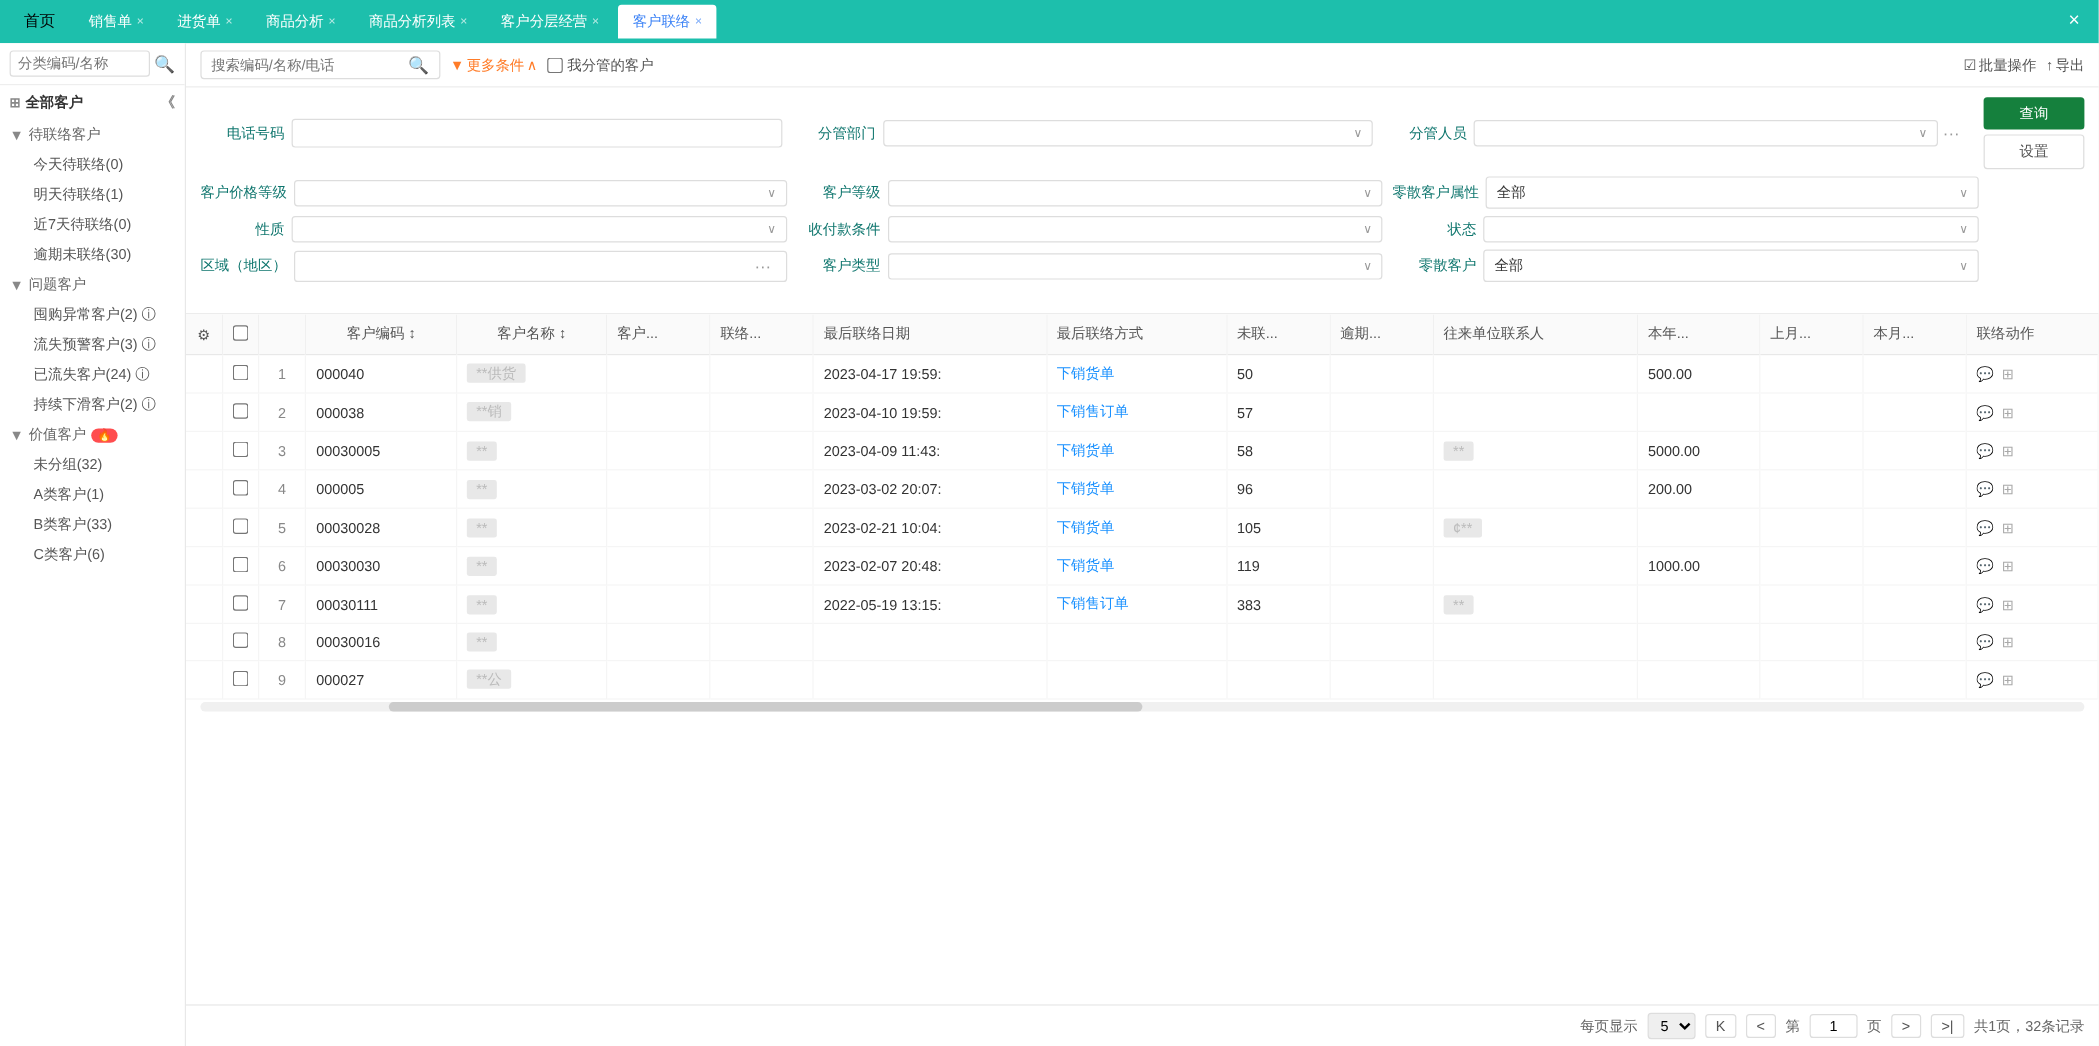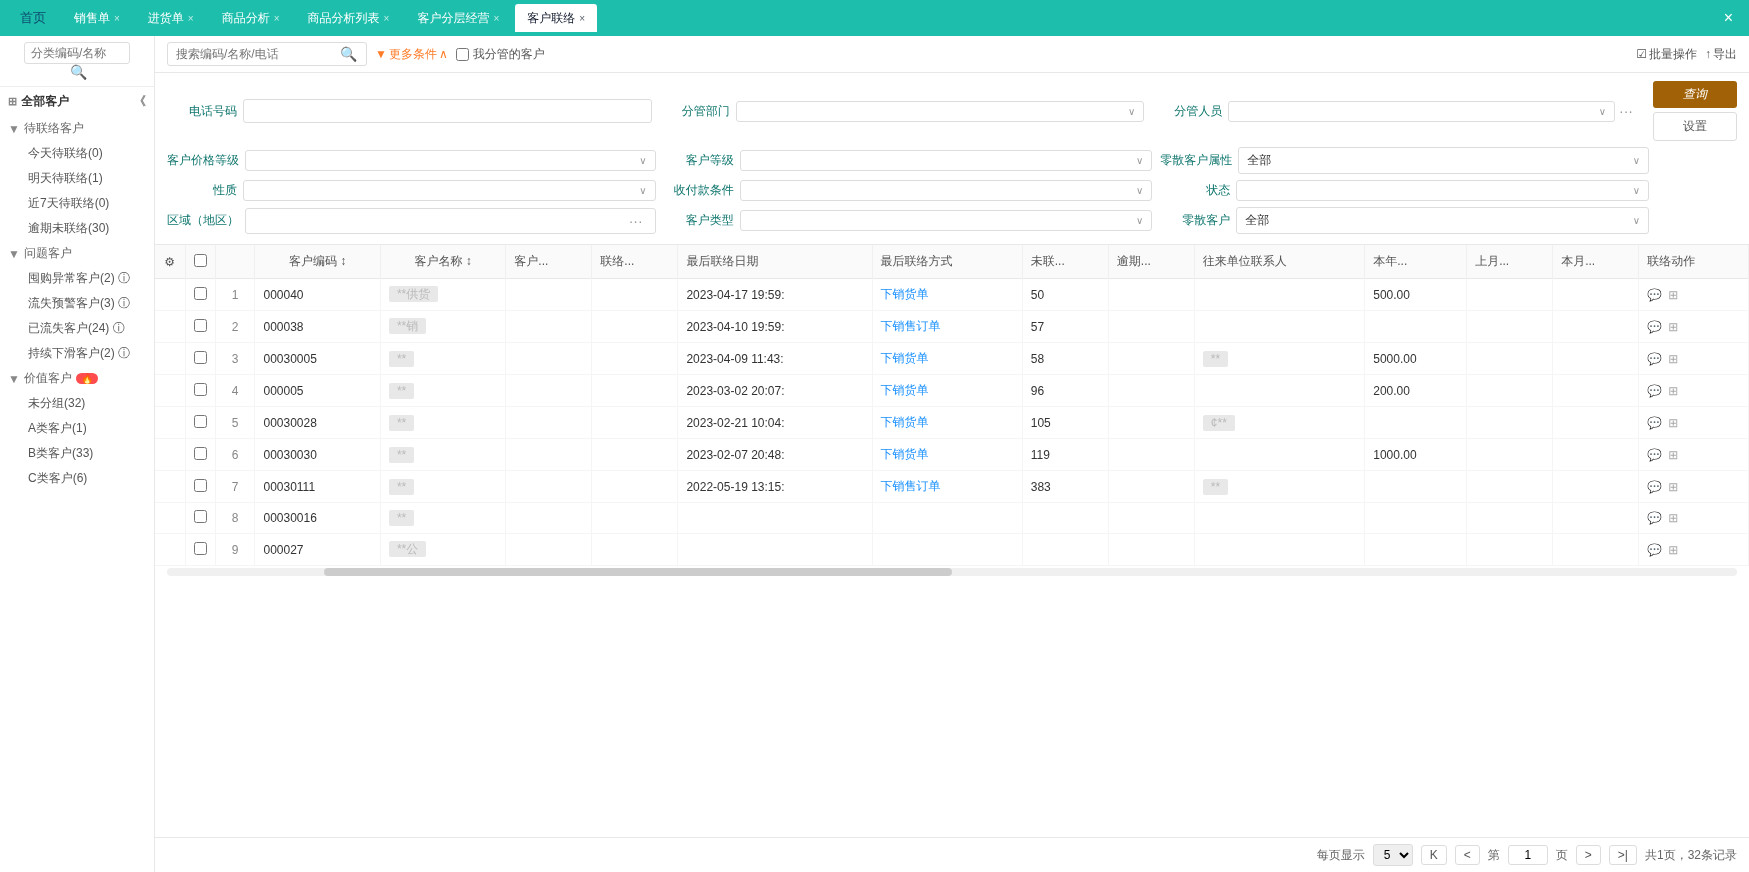--- a/index.html
+++ b/index.html
@@ -19,23 +19,23 @@
       color: white;
       cursor: pointer;
       border-radius: 3px 3px 0 0;
       white-space: nowrap;
       display: flex;
       align-items: center;
       gap: 4px;
       height: 28px;
       font-size: 13px;
     }
-    .top-nav .nav-item.active { background: white; color: #0f172a; }
+    .top-nav .nav-item.active { background: white; color: #3b82f6; }
     .top-nav .nav-item .close-icon { font-size: 10px; color: inherit; opacity: 0.7; cursor: pointer; }
-    .top-nav .home-item { color: #0c4a6e; font-size: 13px; padding: 4px 12px; cursor: pointer; }
+    .top-nav .home-item { color: #000000; font-size: 13px; padding: 4px 12px; cursor: pointer; }
     .top-nav .spacer { flex: 1; }
     .top-nav .top-close { color: white; font-size: 16px; cursor: pointer; padding: 4px 8px; }
 
     
     .main-layout {
       display: flex;
       height: calc(100vh - 36px);
     }
 
     
@@ -44,23 +44,22 @@
       background: white;
       border-right: 1px solid #e8e8e8;
       display: flex;
       flex-direction: column;
       overflow-y: auto;
       flex-shrink: 0;
     }
     .sidebar-search {
       display: flex;
       align-items: center;
-      padding: 6px 24px;
+      padding: 6px 8px;
       border-bottom: 1px solid #eee;
-      flex-direction: column;
     }
     .sidebar-search input {
       border: 1px solid #ddd;
       border-radius: 3px;
       padding: 3px 6px;
       width: 100%;
       outline: none;
       font-size: 12px;
       color: #999;
     }
@@ -162,21 +161,21 @@
       background: white;
       border-bottom: 1px solid #e8e8e8;
       padding: 8px 12px;
     }
     .filter-row {
       display: flex;
       align-items: center;
       gap: 8px;
       margin-bottom: 6px;
     }
-    .filter-row:last-child { margin-bottom: 2px; }
+    .filter-row:last-child { margin-bottom: 18px; }
     .filter-field {
       display: flex;
       align-items: center;
       flex: 1;
     }
     .filter-label {
       color: #0f766e;
       white-space: nowrap;
       min-width: 70px;
       text-align: right;
@@ -207,28 +206,27 @@
       position: relative;
     }
     .filter-select .chevron { color: #999; font-size: 10px; }
     .filter-actions {
       display: flex;
       flex-direction: column;
       gap: 4px;
       margin-left: 8px;
     }
     .btn-query {
-      background: #a16207;
+      background: #15803d;
       color: white;
       border: none;
       border-radius: 3px;
       padding: 5px 30px;
       cursor: pointer;
       font-size: 12px;
-      font-style: italic;
     }
     .btn-reset {
       background: white;
       color: #555;
       border: 1px solid #ddd;
       border-radius: 3px;
       padding: 5px 14px;
       cursor: pointer;
       font-size: 12px;
     }

